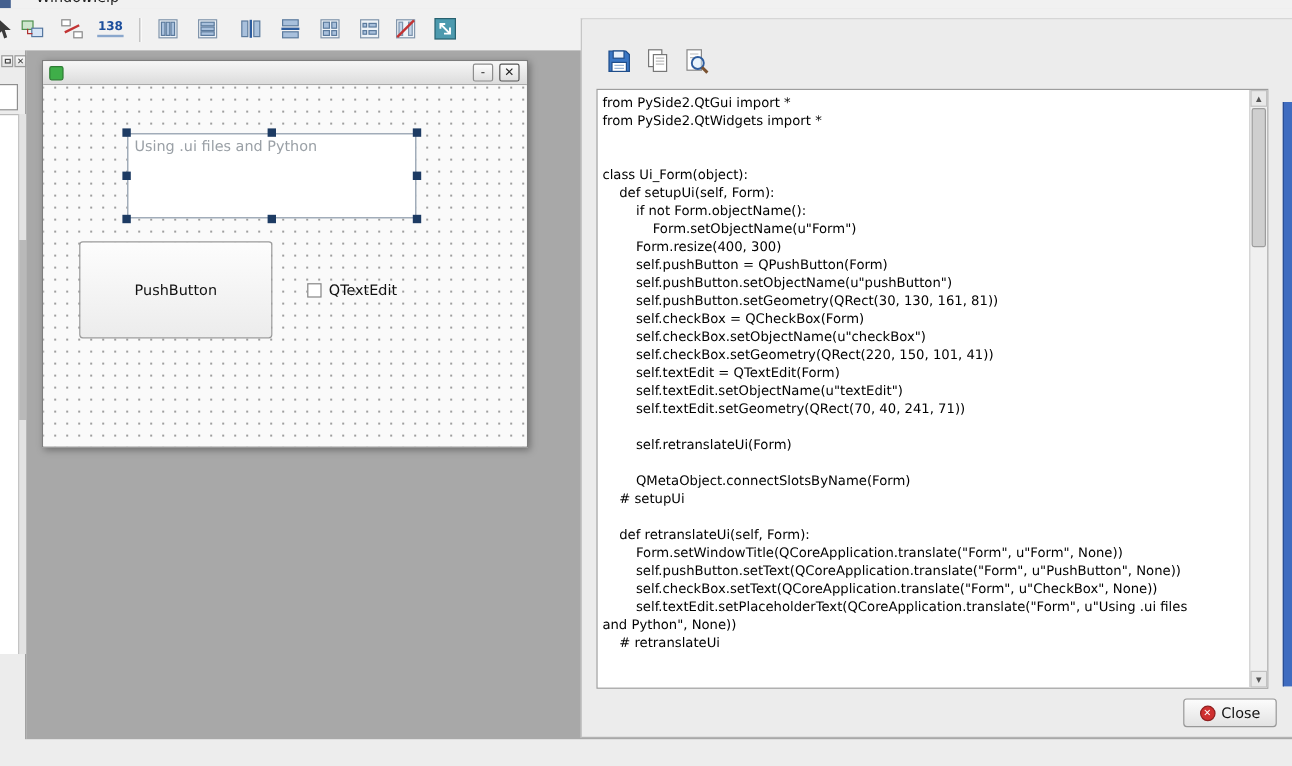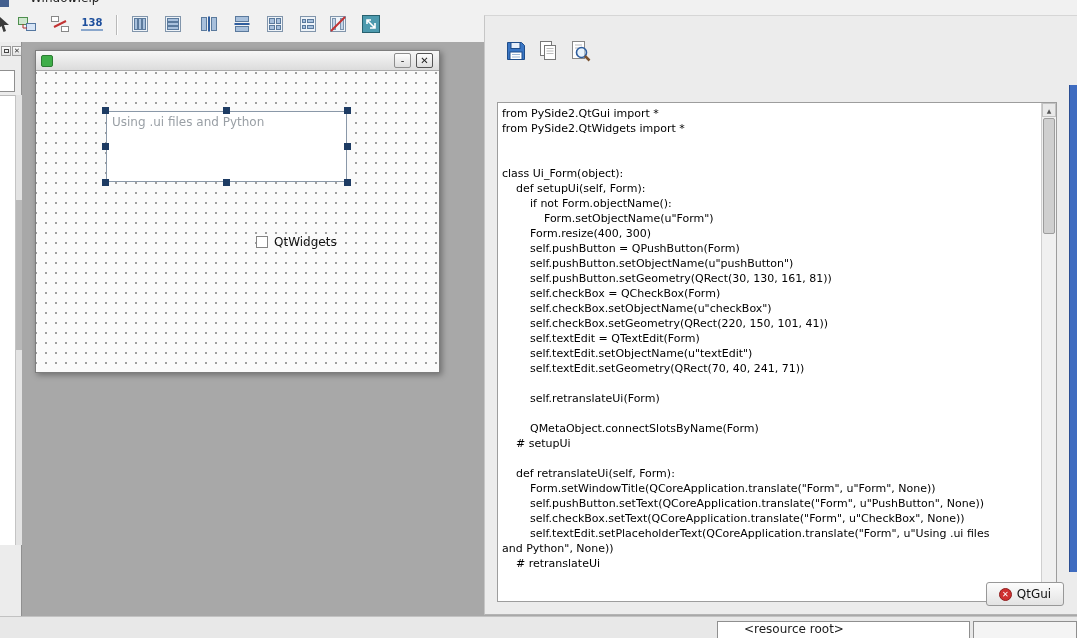--- a/index.html
+++ b/index.html
@@ -45,21 +45,21 @@
   .te-ph { position:absolute; left:5px; top:3px; color:#9aa0a6; font-size:12px; }
   .handle { position:absolute; width:7px; height:7px; background:#1d3b63; }
   .pb { position:absolute; left:30px; top:130px; width:161px; height:81px; background:linear-gradient(#fdfdfd,#ececec); border:1px solid #9b9b9b; border-radius:3px; display:flex; align-items:center; justify-content:center; font-size:12px; color:#111; box-shadow:inset 0 1px 0 #fff; }
   .cb { position:absolute; left:220px; top:150px; width:101px; height:41px; display:flex; align-items:center; }
   .cb-ind { width:12px; height:12px; background:#fff; border:1px solid #848484; margin-right:6px; flex:none; }
   .cb-lab { font-size:12px; color:#111; }
 
   
   .dialog { position:absolute; left:484px; top:15px; width:593px; height:600px; background:#ececec; border-left:1px solid #c6c6c6; border-top:1px solid #d6d6d6; border-bottom:1px solid #b3b3b3; }
   .d-tbtn { position:absolute; top:22px; width:26px; height:26px; display:flex; align-items:center; justify-content:center; }
-  .codeview { position:absolute; left:12px; top:58px; width:560px; height:500px; background:#fff; border:1px solid #9d9d9d;margin-top:28px; }
+  .codeview { position:absolute; left:12px; top:58px; width:560px; height:500px; background:#fff; border:1px solid #9d9d9d; }
   .code { position:absolute; left:0; top:0; right:15px; bottom:0; overflow:hidden; font-family:"DejaVu Sans","Liberation Sans",sans-serif; font-size:11px; line-height:15px; color:#000; padding:3px 0 0 4px; white-space:pre; }
   .vsb { position:absolute; right:0; top:0; bottom:0; width:15px; background:#f0f0f0; border-left:1px solid #cfcfcf; }
   .vsb-up,.vsb-down { position:absolute; left:0; width:14px; height:14px; background:#e9e9e9; border:1px solid #c2c2c2; font-size:6px; color:#555; text-align:center; line-height:13px; }
   .vsb-up { top:0; } .vsb-down { bottom:0; }
   .vsb-thumb { position:absolute; left:1px; top:15px; width:12px; height:116px; background:#cfcfcf; border:1px solid #9d9d9d; border-radius:2px; }
   .close-btn { position:absolute; left:501px; top:566px; width:78px; height:24px; background:linear-gradient(#fcfcfc,#e3e3e3); border:1px solid #989898; border-radius:3px; display:flex; align-items:center; justify-content:center; gap:5px; font-size:12px; color:#111; cursor:default; }
   .close-ico { width:13px; height:13px; border-radius:50%; background:#cf3030; border:1px solid #8e1f1f; color:#fff; font-size:8px; line-height:11px; text-align:center; font-weight:bold; flex:none; }
 
   
   .right-sliver { position:absolute; left:1069px; top:85px; width:8px; height:487px; background:#3f6cc0; border-left:1px solid #2b4e93; }
@@ -196,23 +196,26 @@
       </div>
       <span class="handle" style="left:66px;top:36px"></span>
       <span class="handle" style="left:187px;top:36px"></span>
       <span class="handle" style="left:308px;top:36px"></span>
       <span class="handle" style="left:66px;top:72px"></span>
       <span class="handle" style="left:308px;top:72px"></span>
       <span class="handle" style="left:66px;top:108px"></span>
       <span class="handle" style="left:187px;top:108px"></span>
       <span class="handle" style="left:308px;top:108px"></span>
 
+      <div class="pb">
+        <span>PushButton</span>
+      </div>
       <div class="cb">
         <span class="cb-ind"></span>
-        <span class="cb-lab">QtWidgets</span>
+        <span class="cb-lab">QTextEdit</span>
       </div>
     </div>
   </div>
 
   <div class="dialog">
     <div class="d-tbtn" style="left:18px">
       <svg width="24" height="24" viewBox="0 0 24 24">
         <path d="M3.5 3.5 h14 l3 3 v14 h-17 z" fill="#3a76c4" stroke="#1f4d8a"></path>
         <rect x="7" y="3.5" width="9" height="6" fill="#e8f0fa" stroke="#1f4d8a"></rect>
         <rect x="6" y="13" width="12" height="7.5" fill="#ffffff" stroke="#1f4d8a"></rect>
@@ -273,26 +276,20 @@
     # retranslateUi</pre>
       <div class="vsb">
         <div class="vsb-up">▲</div>
         <div class="vsb-thumb"></div>
         <div class="vsb-down">▼</div>
       </div>
     </div>
 
     <div class="close-btn">
       <span class="close-ico">✕</span>
-      <span>QtGui</span>
+      <span>Close</span>
     </div>
   </div>
 
   <div class="right-sliver"></div>
 
-  <div class="bottom-strip">
-    <div class="res-box">
-      <span>&lt;resource root&gt;</span>
-    </div>
-    <div class="res-box2"></div>
-  </div>
 
 </div>
 
 </body></html>

